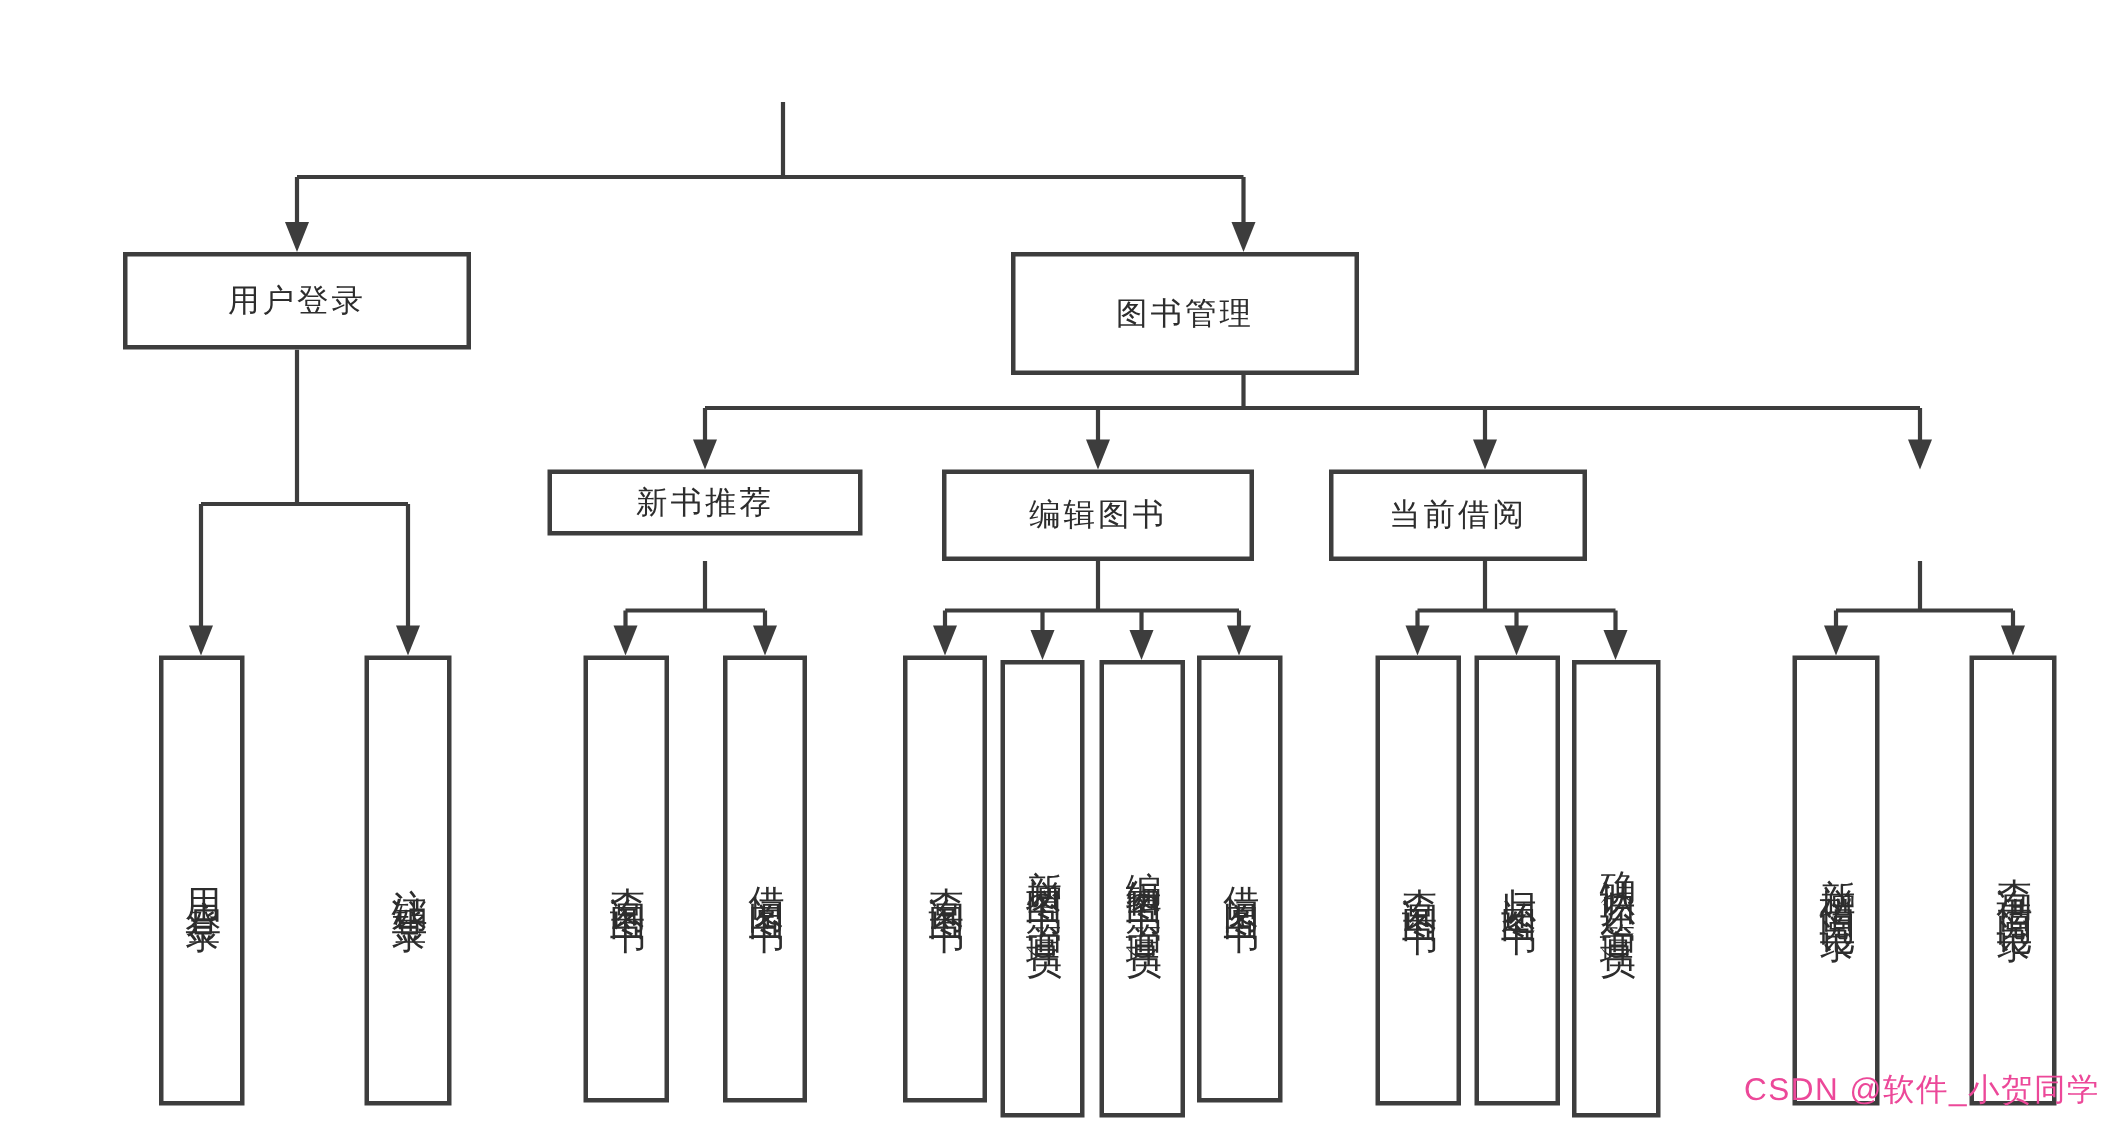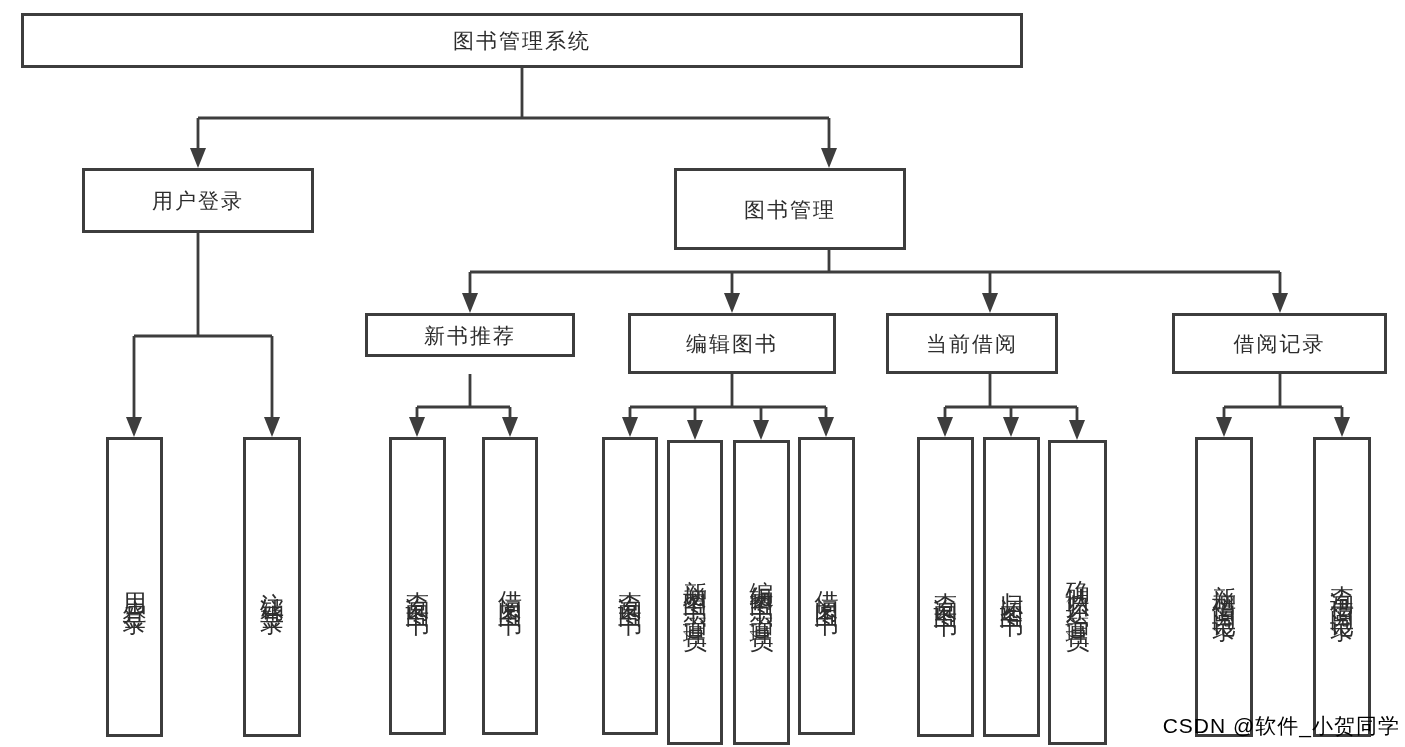--- a/index.html
+++ b/index.html
@@ -31,21 +31,21 @@
     writing-mode:vertical-rl;
     font-size:24px;
     letter-spacing:7px;
     white-space:nowrap;
   }
   #watermark{
     position:absolute;
     right:5px;
     top:712px;
     font-size:21px;
-    color:#000000;
+    color:#ec4899;
     letter-spacing:1px;
     z-index:5;
   }
 </style>
 </head>
 <body>
 
 <div id="canvas">
 
   <svg id="wires" viewBox="0 0 1405 747" xmlns="http://www.w3.org/2000/svg">
@@ -81,42 +81,36 @@
       <polygon points="753,420 769,420 761,440"></polygon>
       <polygon points="818,417 834,417 826,437"></polygon>
       <polygon points="937,417 953,417 945,437"></polygon>
       <polygon points="1003,417 1019,417 1011,437"></polygon>
       <polygon points="1069,420 1085,420 1077,440"></polygon>
       <polygon points="1216,417 1232,417 1224,437"></polygon>
       <polygon points="1334,417 1350,417 1342,437"></polygon>
     </g>
   </svg>
 
-  <div class="node" style="left:21px;top:13px;width:1002px;height:55px">
-    <span class="lbl">图书管理系统</span>
-  </div>
 
   <div class="node" style="left:82px;top:168px;width:232px;height:65px">
     <span class="lbl">用户登录</span>
   </div>
   <div class="node" style="left:674px;top:168px;width:232px;height:82px">
     <span class="lbl">图书管理</span>
   </div>
 
   <div class="node" style="left:365px;top:313px;width:210px;height:44px">
     <span class="lbl">新书推荐</span>
   </div>
   <div class="node" style="left:628px;top:313px;width:208px;height:61px">
     <span class="lbl">编辑图书</span>
   </div>
   <div class="node" style="left:886px;top:313px;width:172px;height:61px">
     <span class="lbl">当前借阅</span>
-  </div>
-  <div class="node" style="left:1172px;top:313px;width:215px;height:61px">
-    <span class="lbl">借阅记录</span>
   </div>
 
   <div class="node v" style="left:106px;top:437px;width:57px;height:300px">
     <span class="lbl">用户登录</span>
   </div>
   <div class="node v" style="left:243px;top:437px;width:58px;height:300px">
     <span class="lbl">注销登录</span>
   </div>
 
   <div class="node v" style="left:389px;top:437px;width:57px;height:298px">

